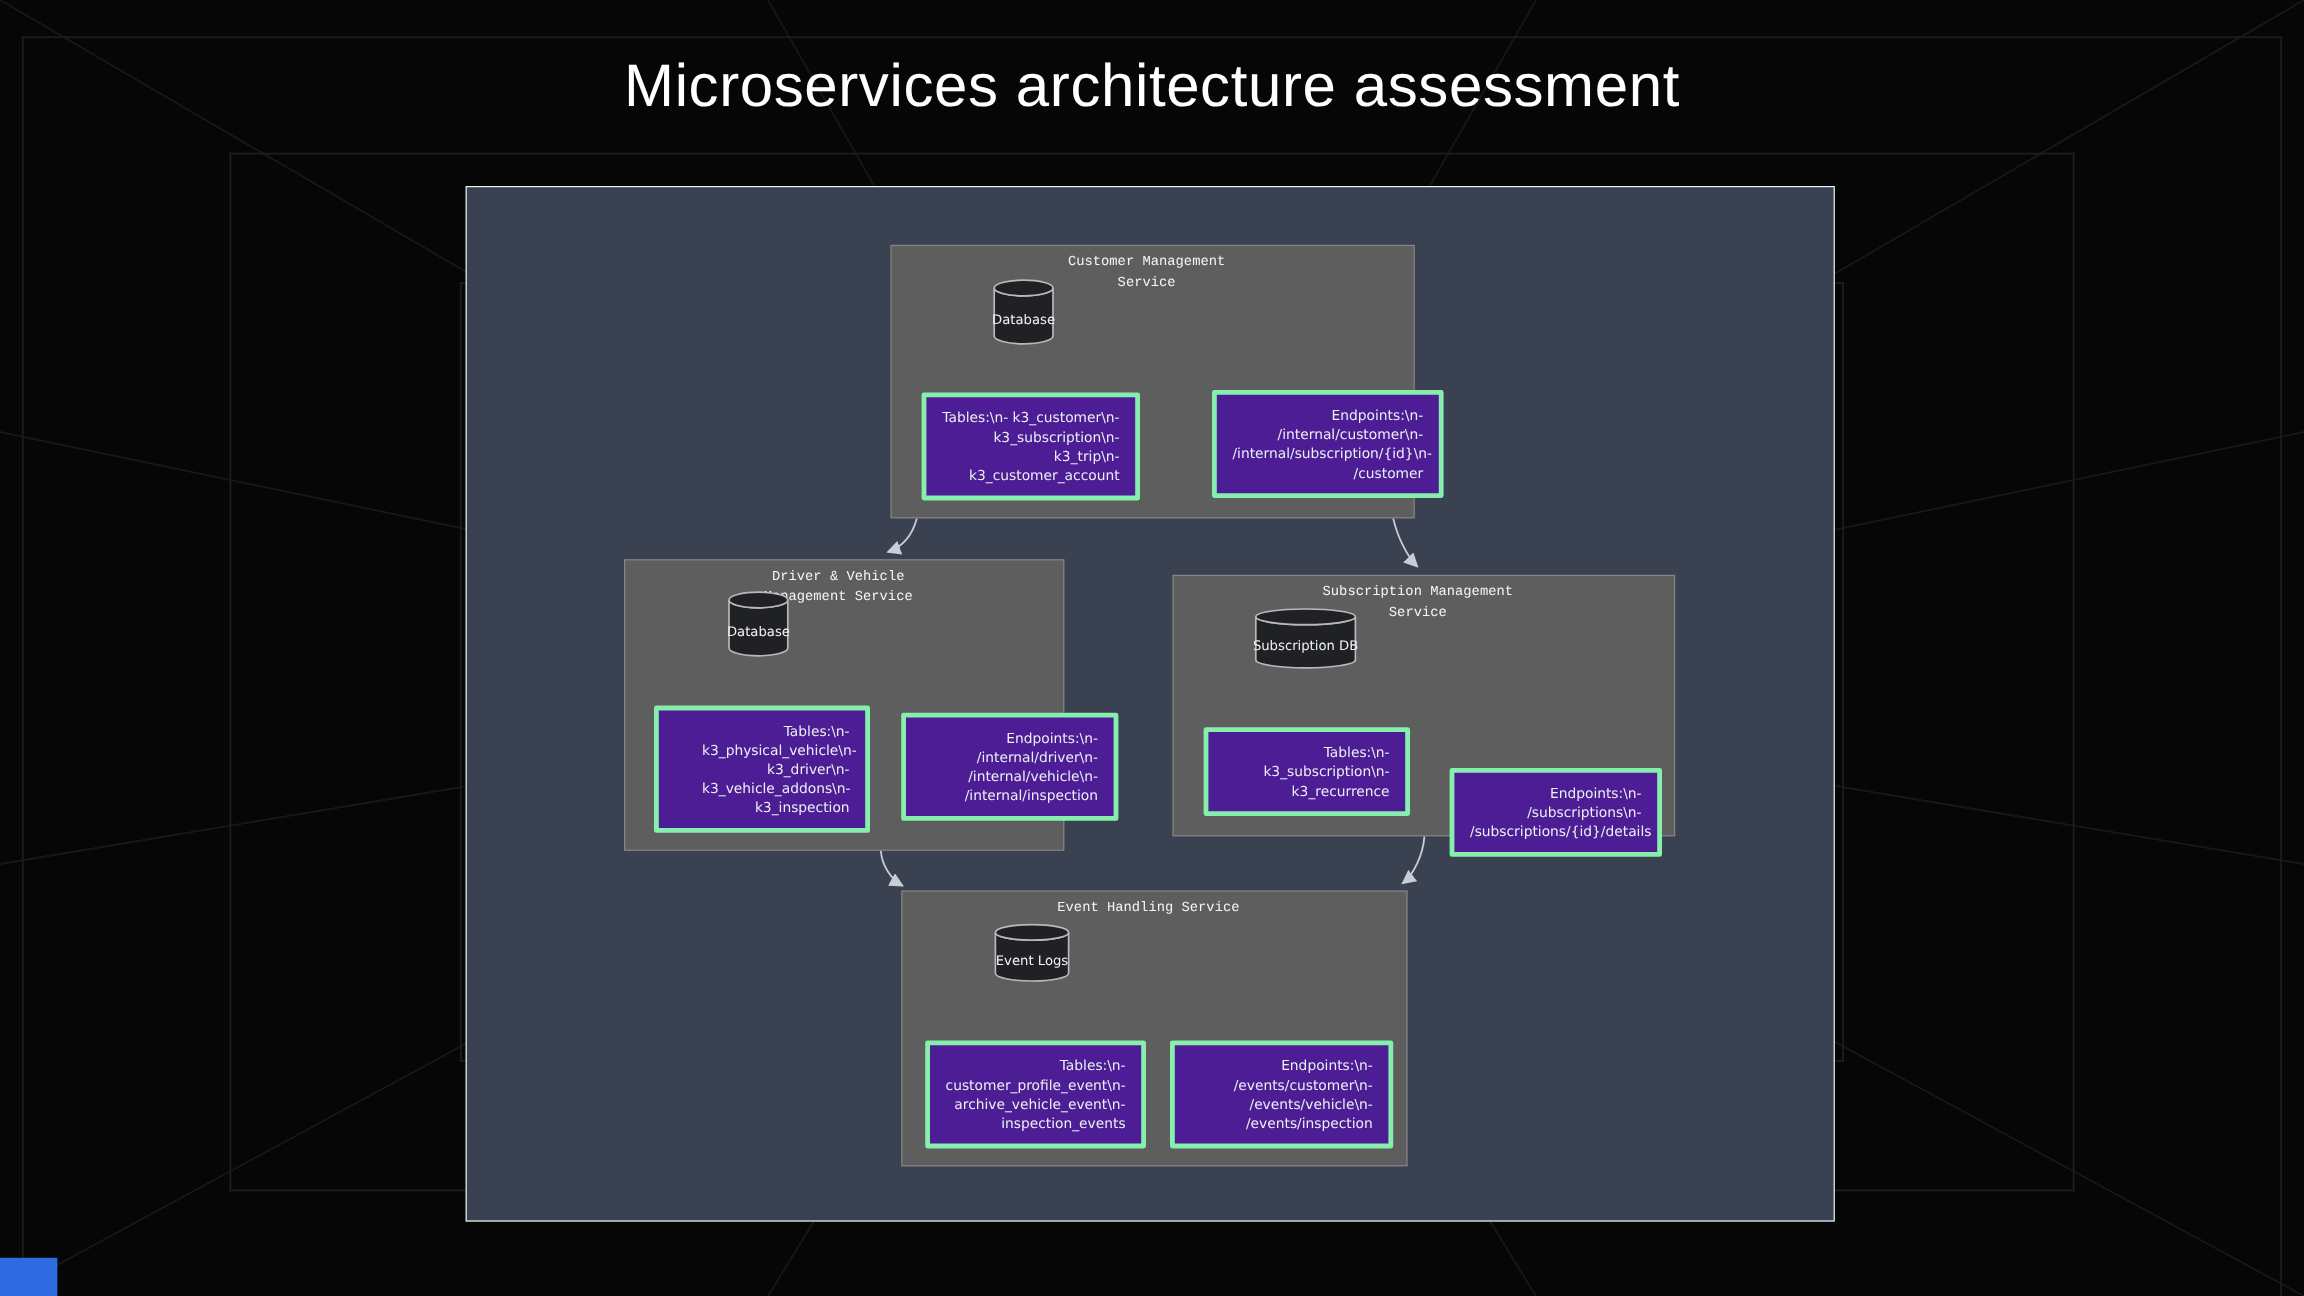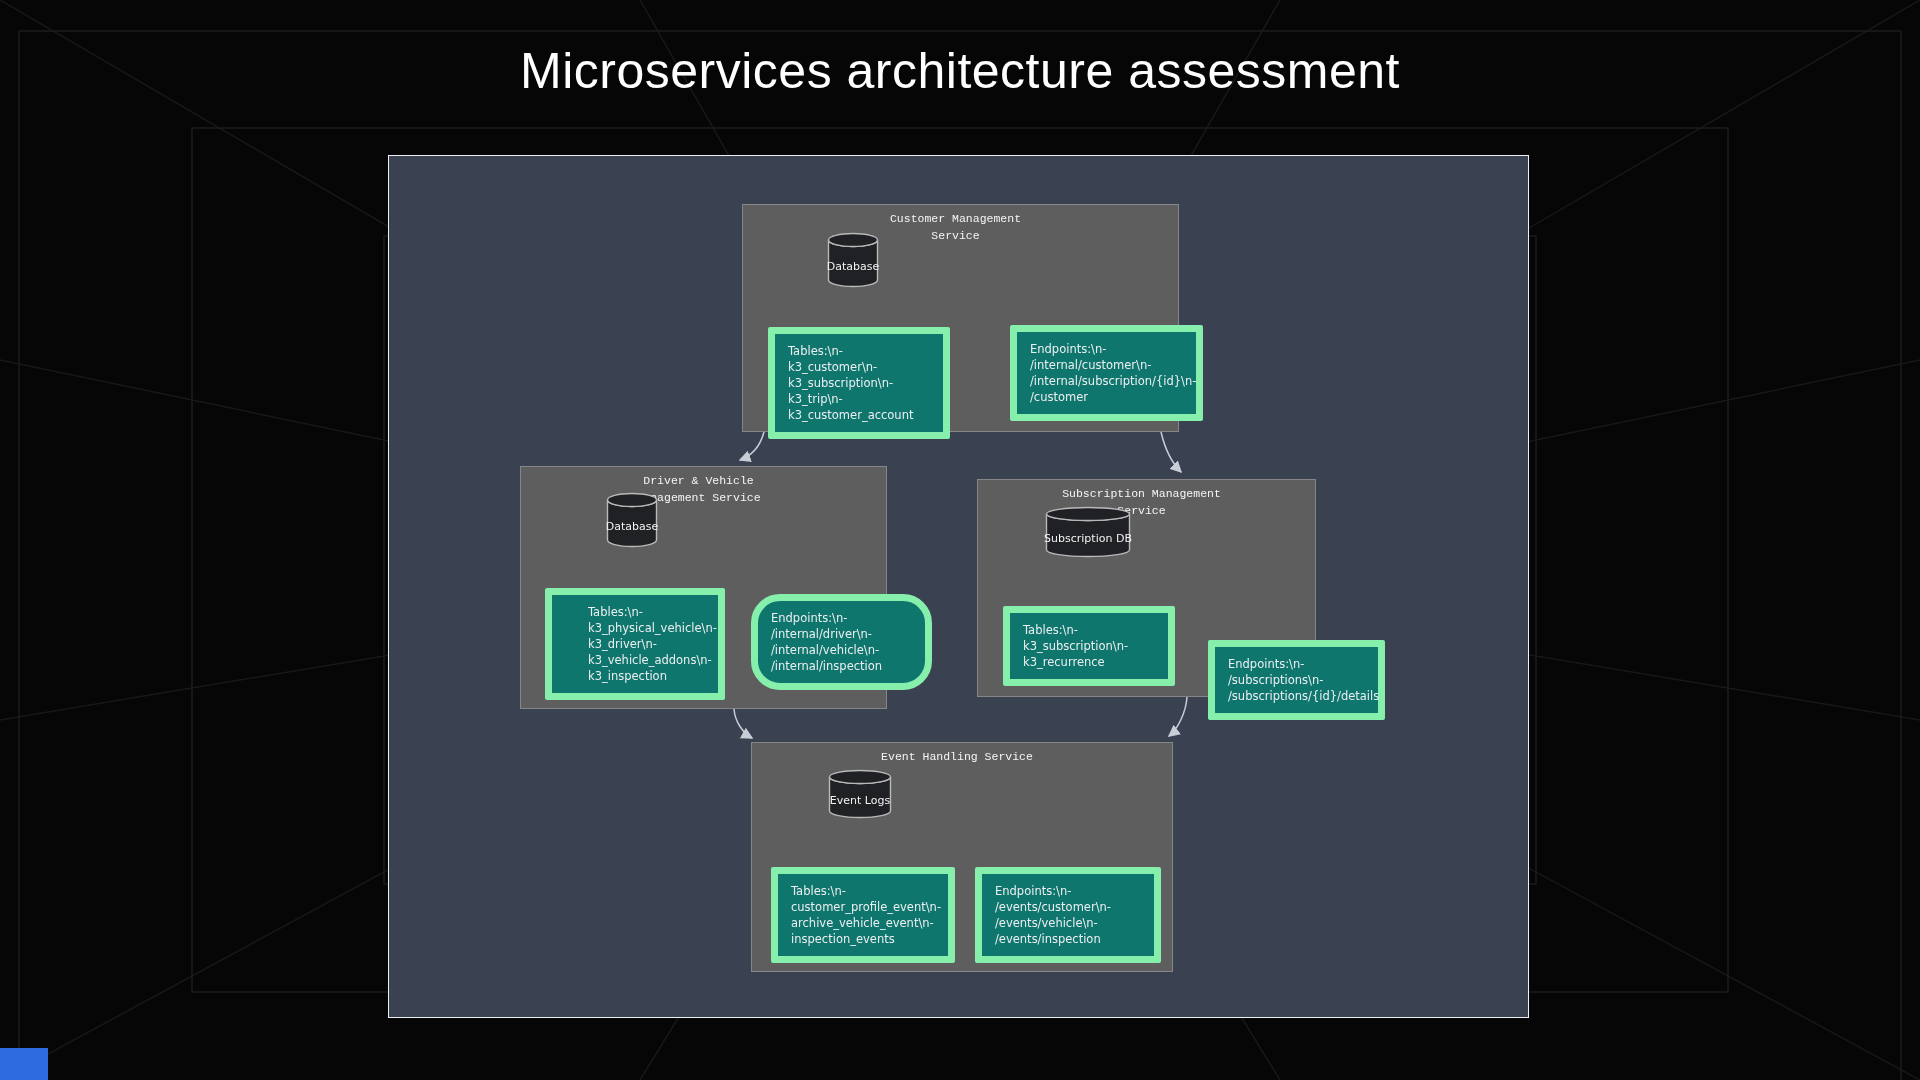--- a/index.html
+++ b/index.html
@@ -9,40 +9,40 @@
   .page-title{position:absolute;left:0;right:0;top:42px;text-align:center;
       color:#ffffff;font-family:"Liberation Sans",sans-serif;font-size:50px;
       font-weight:400;letter-spacing:.5px;}
   .panel{position:absolute;left:388px;top:155px;width:1141px;height:863px;
       background:#3a4251;border:1.5px solid #eef0f2;box-sizing:border-box;}
   .connectors{position:absolute;left:0;top:0;width:1141px;height:863px;}
   .service{position:absolute;background:#5e5e5e;
       border:1px solid rgba(255,255,255,.25);box-sizing:border-box;}
   .svc-customer{left:353px;top:48px;width:437px;height:228px;}
   .svc-driver{left:131px;top:310px;width:367px;height:243px;}
-  .svc-subscription{left:588px;top:323px;width:339px;height:218px;padding-left:36px;}
+  .svc-subscription{left:588px;top:323px;width:419px;height:218px;padding-left:36px;}
   .svc-event{left:362px;top:586px;width:422px;height:230px;}
   .service-title{position:absolute;left:0;right:10px;top:5px;text-align:center;
       color:#f5f5f5;font-size:11.5px;line-height:17px;font-weight:500;font-family:Liberation Mono, monospace;}
   .cylinder{position:absolute;}
   .svc-customer .cylinder{left:84px;top:27px;width:52px;height:56px;}
   .svc-driver .cylinder{left:85px;top:25px;width:52px;height:56px;}
   .svc-subscription .cylinder{left:67px;top:26px;width:86px;height:52px;}
   .svc-event .cylinder{left:76px;top:26px;width:64px;height:50px;}
   .cylinder svg{position:absolute;left:0;top:0;}
   .cyl-label{position:absolute;left:-22px;right:-22px;top:12px;bottom:0;
       display:flex;align-items:center;justify-content:center;color:#f2f2f2;
       font-size:11px;white-space:nowrap;}
-  .node{position:absolute;background:#0f766e;border:7px solid #86efac;
+  .node{position:absolute;background:#4c1d95;border:4px solid #86efac;
       border-radius:2px;box-sizing:border-box;color:#eceff1;font-size:11.5px;
-      line-height:16px;text-align:left;padding:9px 13px;}
+      line-height:16px;text-align:right;padding:9px 13px;}
   .svc-customer .node-tables{left:25px;top:122px;width:182px;}
   .svc-customer .node-endpoints{left:229px;top:120px;width:193px;margin-left:38px;}
   .svc-driver .node-tables{left:24px;top:121px;width:180px;padding-left:36px;}
-  .svc-driver .node-endpoints{left:230px;top:127px;width:181px;border-radius:29px;}
+  .svc-driver .node-endpoints{left:230px;top:127px;width:181px;}
   .svc-subscription .node-tables{left:25px;top:126px;width:172px;}
   .svc-subscription .node-endpoints{left:230px;top:125px;width:177px;margin-top:35px;}
   .svc-event .node-tables{left:19px;top:124px;width:184px;}
   .svc-event .node-endpoints{left:223px;top:124px;width:186px;}
   .blue-chip{position:absolute;left:0;bottom:0;width:48px;height:32px;}
 </style>
 </head>
 <body>
 
 <div class="stage">

